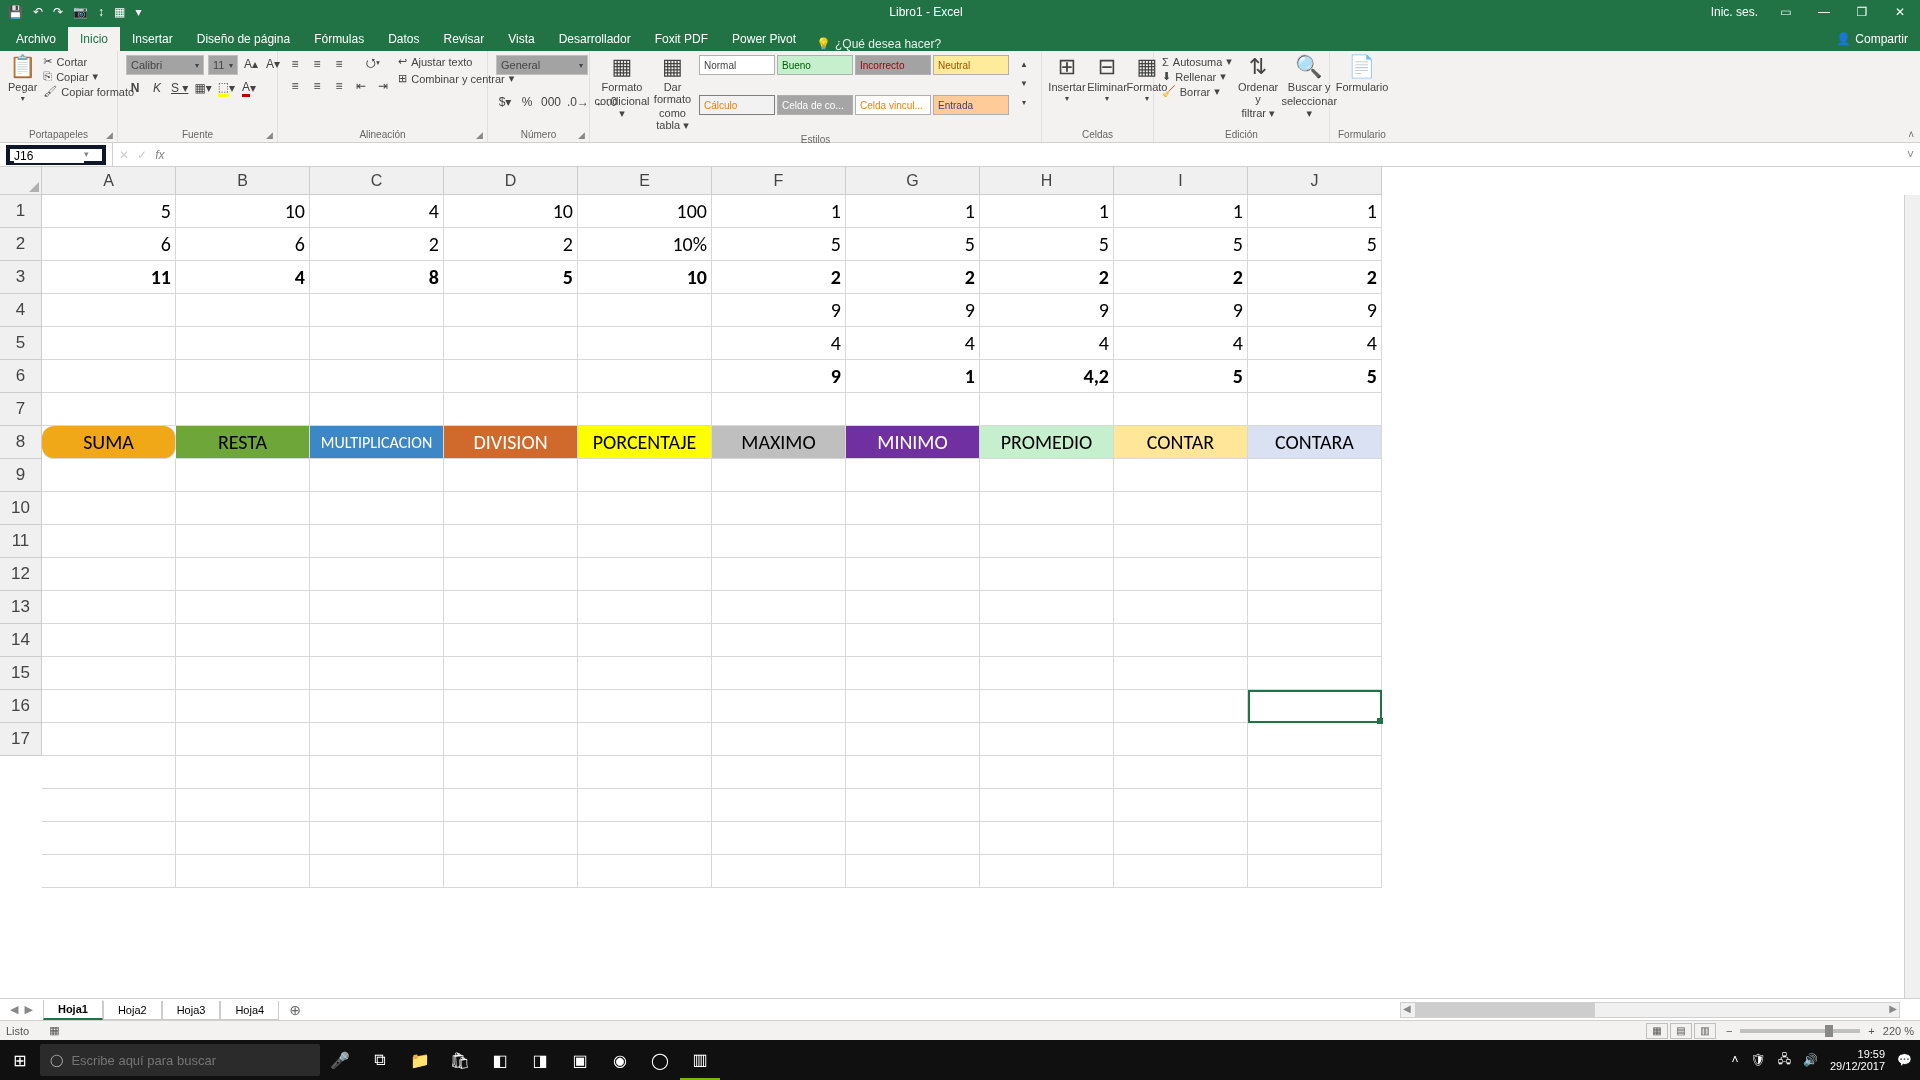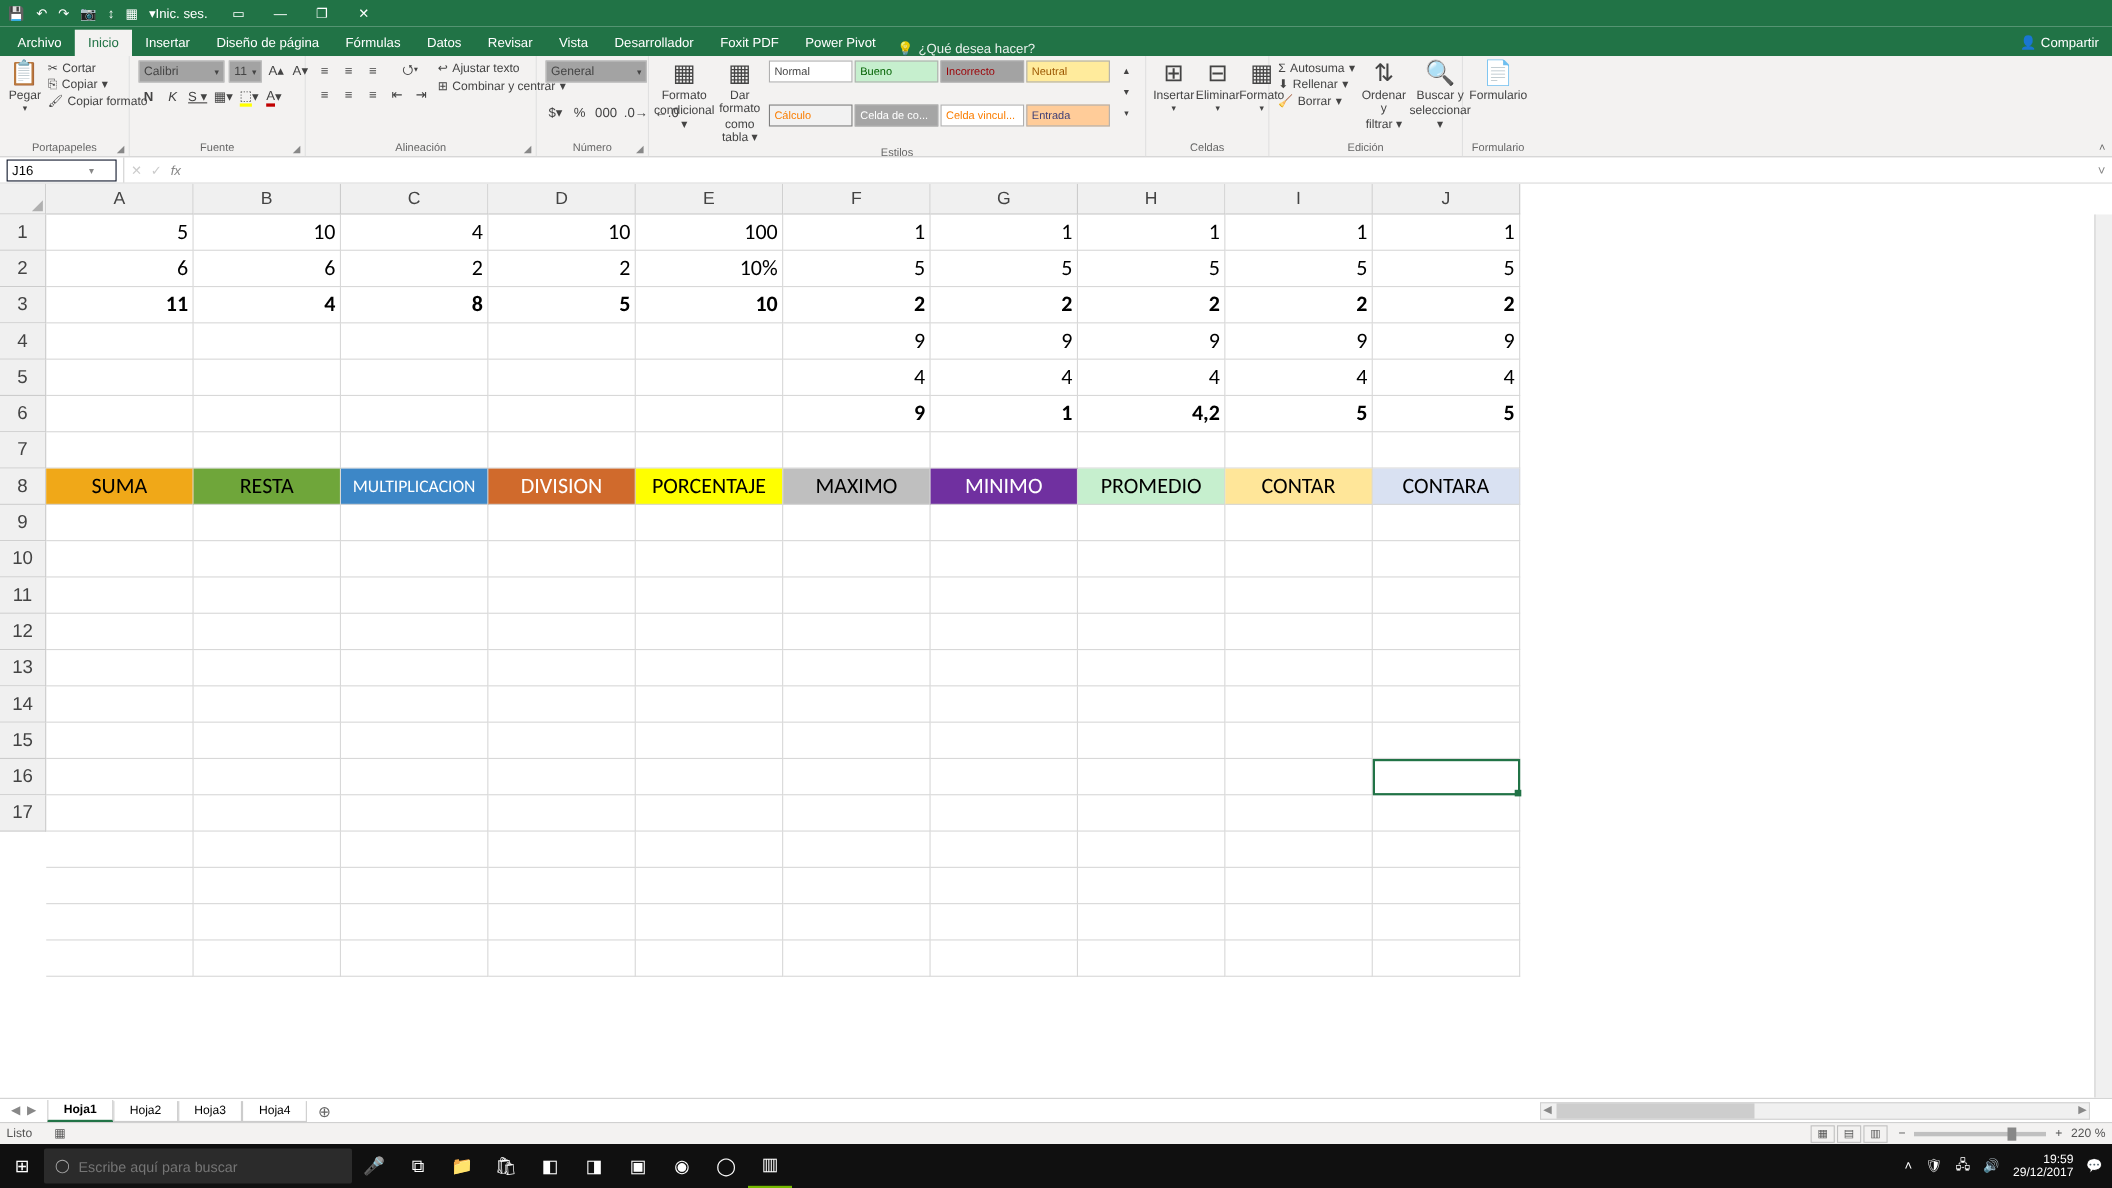--- a/index.html
+++ b/index.html
@@ -32,21 +32,21 @@
 .bigbtn .ico { font-size: 22px; }
 .smallrow { display: flex; align-items: center; gap: 4px; white-space: nowrap; cursor: pointer; }
 .combo { background: #a3a3a3; border: 1px solid #c0c0c0; height: 20px; display: flex; align-items: center; padding: 0 4px; cursor: pointer; font-size: 11px; }
 .icorow { display: flex; gap: 4px; }
 .icobtn { min-width: 18px; height: 18px; display: inline-flex; align-items: center; justify-content: center; cursor: pointer; border: 1px solid transparent; font-size: 12px; }
 .stylebox { width: 76px; height: 20px; border: 1px solid #b0b0b0; display: flex; align-items: center; padding: 0 4px; font-size: 10px; cursor: pointer; overflow: hidden; white-space: nowrap; }
 .collapse { position: absolute; right: 6px; bottom: 2px; font-size: 10px; color: #666; cursor: pointer; }
 
 
 .fbar { height: 24px; border-bottom: 1px solid #d0d0d0; display: flex; align-items: center; font-size: 12px; background: #fff; }
-.namebox { width: 100px; border: 1px solid #0f172a; height: 20px; margin-left: 6px; display: flex; align-items: center; padding: 0 4px; }
+.namebox { width: 100px; border: 4px solid #0f172a; height: 20px; margin-left: 6px; display: flex; align-items: flex-start; padding: 0 4px; }
 .namebox input { border: none; outline: none; width: 70px; font-size: 12px; }
 .fxbar { flex: 1; display: flex; align-items: center; border-left: 1px solid #d0d0d0; height: 100%; margin-left: 6px; padding-left: 6px; gap: 8px; color: #888; }
 .fxbar input { border: none; outline: none; flex: 1; font-size: 12px; }
 
 
 .gridwrap { position: relative; height: calc(1080px - 24px - 27px - 92px - 24px - 22px - 20px - 40px); overflow: hidden; background: #fff; }
 .selectall { position: absolute; left: 0; top: 0; width: 42px; height: 28px; background: #f0f0f0; border-right: 1px solid #ccc; border-bottom: 1px solid #ccc; cursor: pointer; }
 .selectall::after { content: ''; position: absolute; right: 2px; bottom: 2px; width: 0; height: 0; border-left: 10px solid transparent; border-bottom: 10px solid #b0b0b0; }
 .colhdrs { position: absolute; left: 42px; top: 0; height: 28px; display: flex; }
 .colhdr { width: 134px; background: #f0f0f0; border-right: 1px solid #ccc; border-bottom: 1px solid #ccc; display: flex; align-items: center; justify-content: center; font-size: 16px; color: #444; cursor: pointer; }
@@ -93,20 +93,21 @@
 <div class="titlebar">
   <div class="qat">
     <span>💾</span>
     <span>↶</span>
     <span>↷</span>
     <span>📷</span>
     <span>↕</span>
     <span>▦</span>
     <span>▾</span>
   </div>
+  <div class="title-center">Libro1 - Excel</div>
   <div class="title-right">
     <span>Inic. ses.</span>
     <span class="winbtn">▭</span>
     <span class="winbtn">—</span>
     <span class="winbtn">❐</span>
     <span class="winbtn">✕</span>
   </div>
 </div>
 
 <div class="ribbontabs">
@@ -428,21 +429,21 @@
         <div class="cell"></div>
         <div class="cell"></div>
         <div class="cell"></div>
         <div class="cell"></div>
         <div class="cell"></div>
         <div class="cell"></div>
         <div class="cell"></div>
         <div class="cell"></div>
       </div>
       <div class="cellrow">
-        <div class="cell center" style="background: rgb(240, 168, 24); color: rgb(0, 0, 0); font-size: 20px;">SUMA</div>
+        <div class="cell center" style="background: rgb(240, 168, 24); color: rgb(0, 0, 0); font-size: 20px; border-radius: 12px;">SUMA</div>
         <div class="cell center" style="background: rgb(111, 166, 58); color: rgb(0, 0, 0); font-size: 20px;">RESTA</div>
         <div class="cell center" style="background: rgb(61, 135, 199); color: rgb(255, 255, 255); font-size: 16px;">MULTIPLICACION</div>
         <div class="cell center" style="background: rgb(208, 106, 44); color: rgb(255, 255, 255); font-size: 20px;">DIVISION</div>
         <div class="cell center" style="background: rgb(255, 255, 0); color: rgb(0, 0, 0); font-size: 20px;">PORCENTAJE</div>
         <div class="cell center" style="background: rgb(191, 191, 191); color: rgb(0, 0, 0); font-size: 20px;">MAXIMO</div>
         <div class="cell center" style="background: rgb(112, 48, 160); color: rgb(255, 255, 255); font-size: 20px;">MINIMO</div>
         <div class="cell center" style="background: rgb(198, 239, 206); color: rgb(0, 0, 0); font-size: 20px;">PROMEDIO</div>
         <div class="cell center" style="background: rgb(255, 230, 153); color: rgb(0, 0, 0); font-size: 20px;">CONTAR</div>
         <div class="cell center" style="background: rgb(217, 225, 242); color: rgb(0, 0, 0); font-size: 20px;">CONTARA</div>
       </div>

